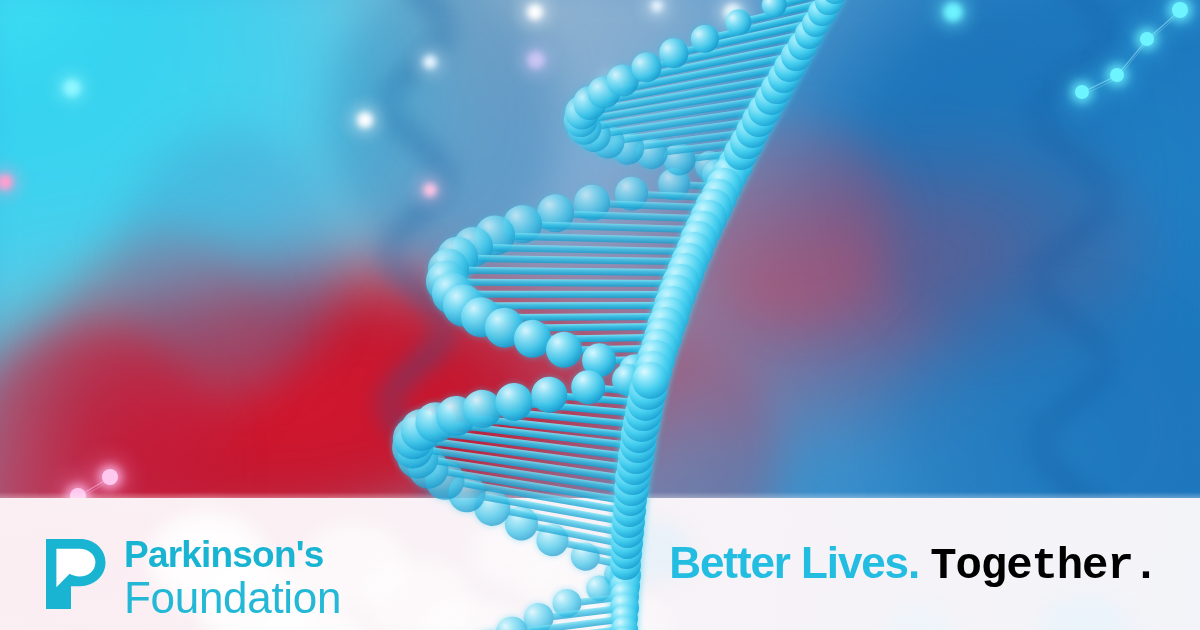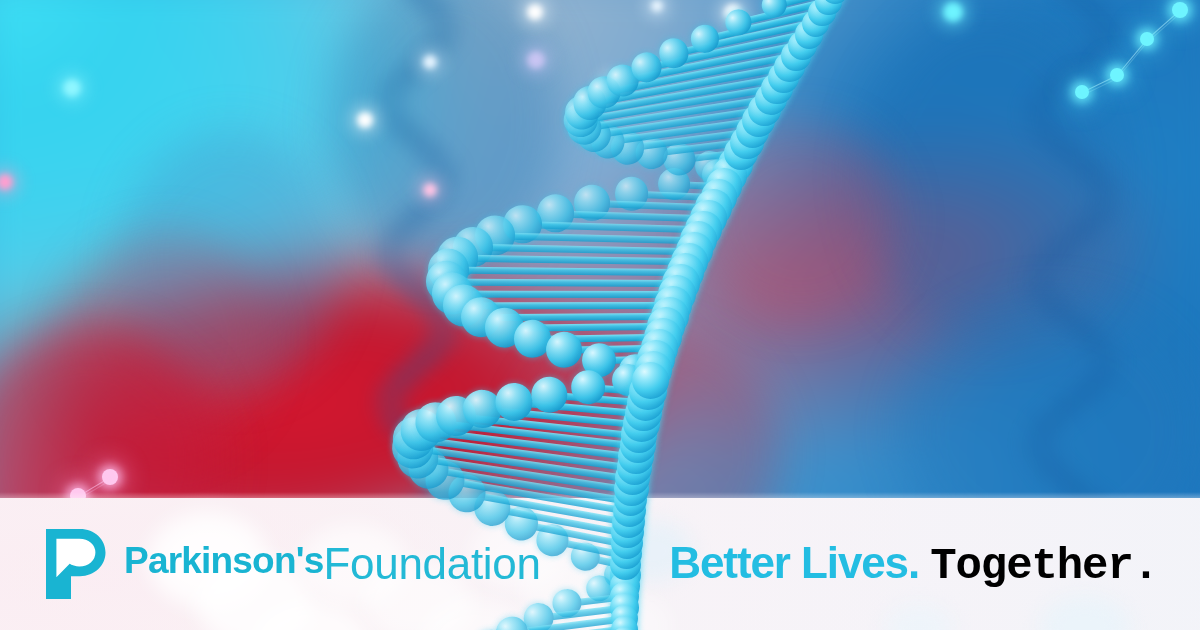--- a/index.html
+++ b/index.html
@@ -165,21 +165,21 @@
   
   .lockup {
     position: absolute;
     left: 44px;
     top: 527px;
     display: flex;
     align-items: center;
     gap: 16px;
   }
   .logo-mark { width: 64px; height: 74px; display: block; }
-  .wordmark { display: flex; flex-direction: row; line-height: 1; }
+  .wordmark { display: flex; flex-direction: column; line-height: 1; margin-top: 9px; }
   .wm-top {
     font-size: 37px;
     font-weight: bold;
     letter-spacing: -0.8px;
     color: #19b4d2;
     margin-bottom: 3px;
   }
   .wm-bottom {
     font-size: 44px;
     font-weight: normal;

